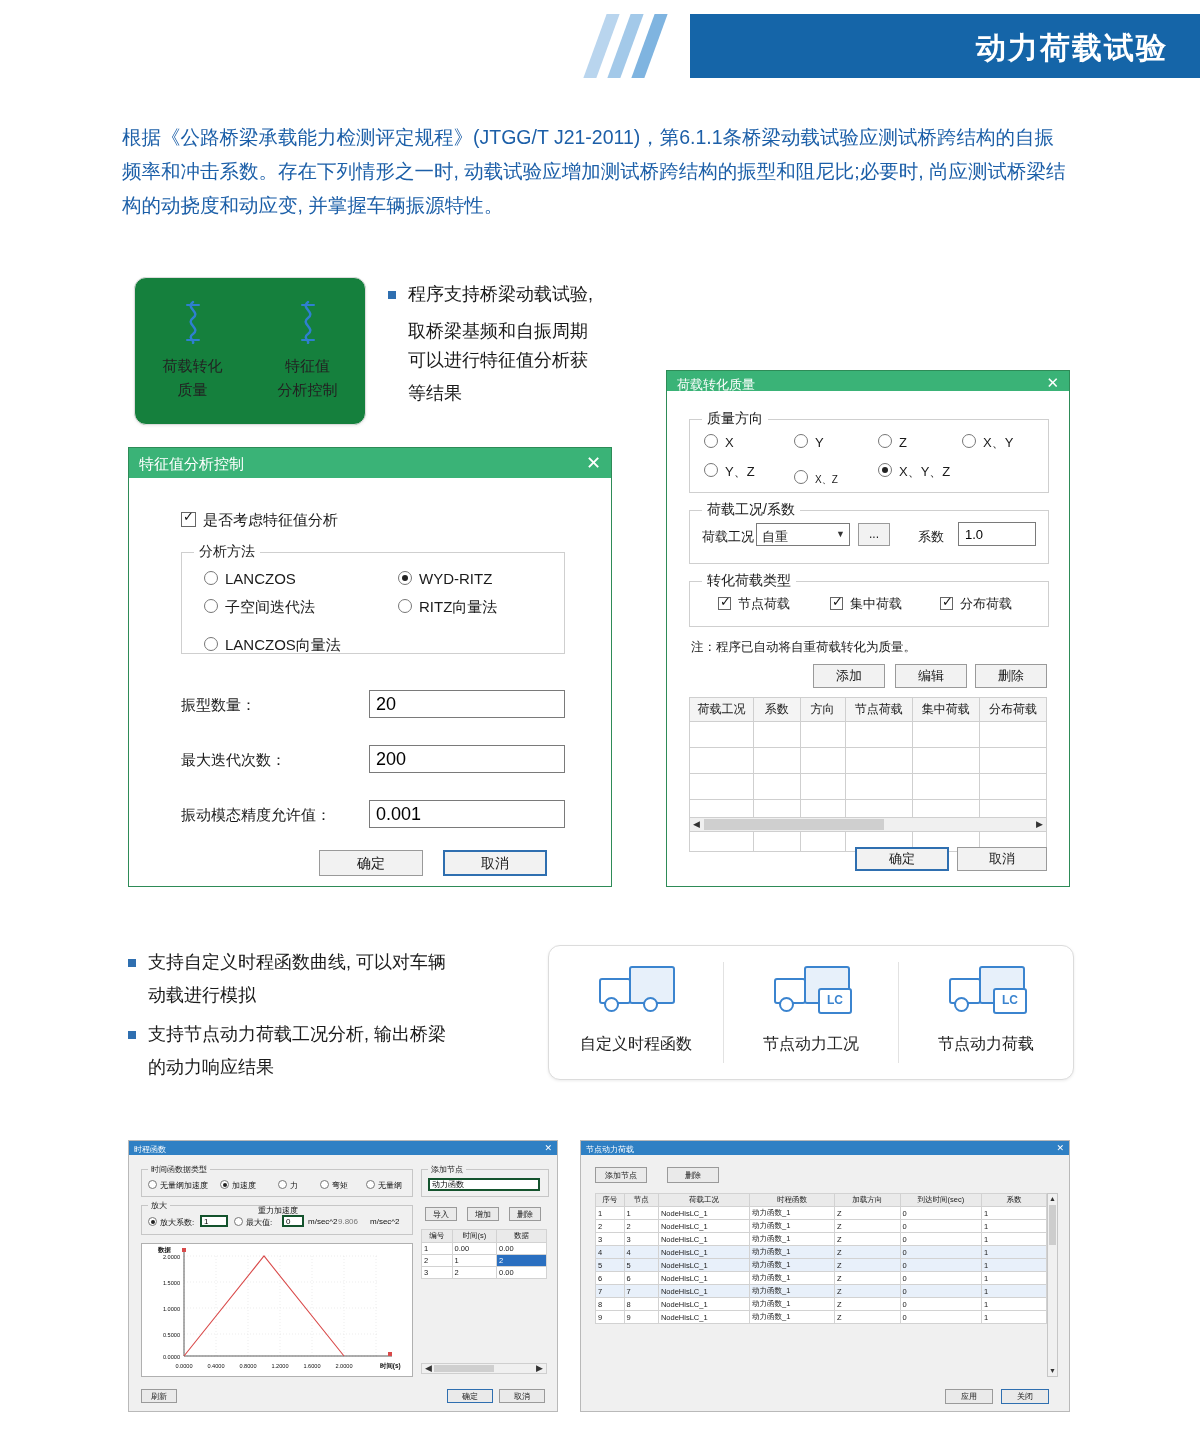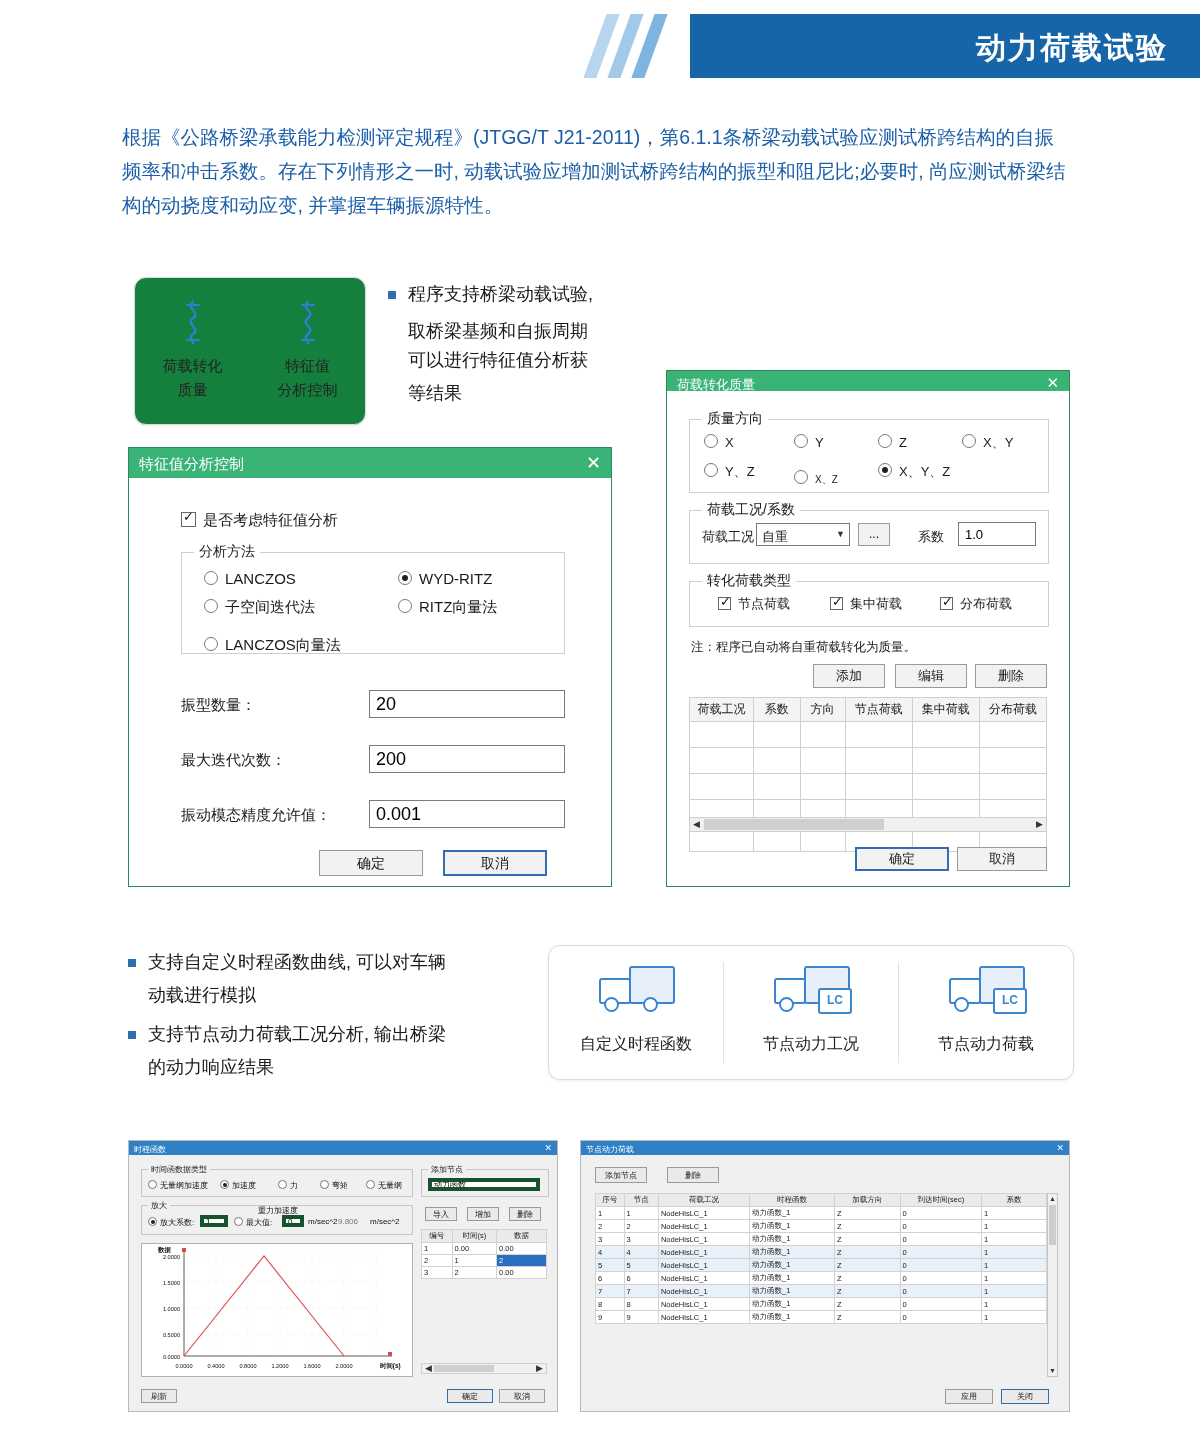--- a/index.html
+++ b/index.html
@@ -87,21 +87,21 @@
   
   .shot{position:absolute;background:#f0f0f0;border:1px solid #b9b9b9;box-sizing:border-box;}
   .shot .tb{position:absolute;left:0;top:0;right:0;height:14px;background:#2f80c4;color:#fff;font-size:8px;}
   .shot .tb .t{position:absolute;left:5px;top:3px;}
   .shot .tb .x{position:absolute;right:5px;top:2px;font-size:9px;}
   .sgrp{position:absolute;border:1px solid #c6c6c6;background:#f0f0f0;}
   .sgrp .lg{position:absolute;left:6px;top:-6px;background:#f0f0f0;padding:0 3px;font-size:8px;}
   .srb{display:inline-block;width:7px;height:7px;border:1px solid #777;border-radius:50%;background:#fff;vertical-align:-1px;margin-right:3px;position:relative;}
   .srb.on:after{content:"";position:absolute;left:1.5px;top:1.5px;width:4px;height:4px;border-radius:50%;background:#222;}
   .stx{position:absolute;font-size:8px;color:#111;}
-  .sinp{position:absolute;border:4px solid #14532d;background:#fff;font-size:8px;padding:1px 2px;box-sizing:border-box;}
+  .sinp{position:absolute;border:2px solid #14532d;background:#fff;font-size:8px;padding:1px 2px;box-sizing:border-box;}
   .sbtn{position:absolute;border:1px solid #9a9a9a;background:#eaeaea;font-size:8px;text-align:center;box-sizing:border-box;}
   .plot{position:absolute;background:#fff;border:1px solid #b0b0b0;}
   table.st{position:absolute;border-collapse:collapse;font-size:7.5px;background:#fff;}
   table.st th,table.st td{border:1px solid #d2d2d2;padding:1px 2px;font-weight:normal;text-align:left;white-space:nowrap;}
   table.st th{background:#eaeaea;text-align:center;}
   .vscroll{position:absolute;width:11px;background:#f0f0f0;border:1px solid #c6c6c6;box-sizing:border-box;}
   .vscroll .th{position:absolute;left:1px;top:11px;width:7px;height:40px;background:#cdcdcd;}
   .vscroll .u,.vscroll .d{position:absolute;left:0;width:9px;text-align:center;font-size:7px;line-height:10px;color:#333;}
   .vscroll .u{top:0;}
   .vscroll .d{bottom:0;}

